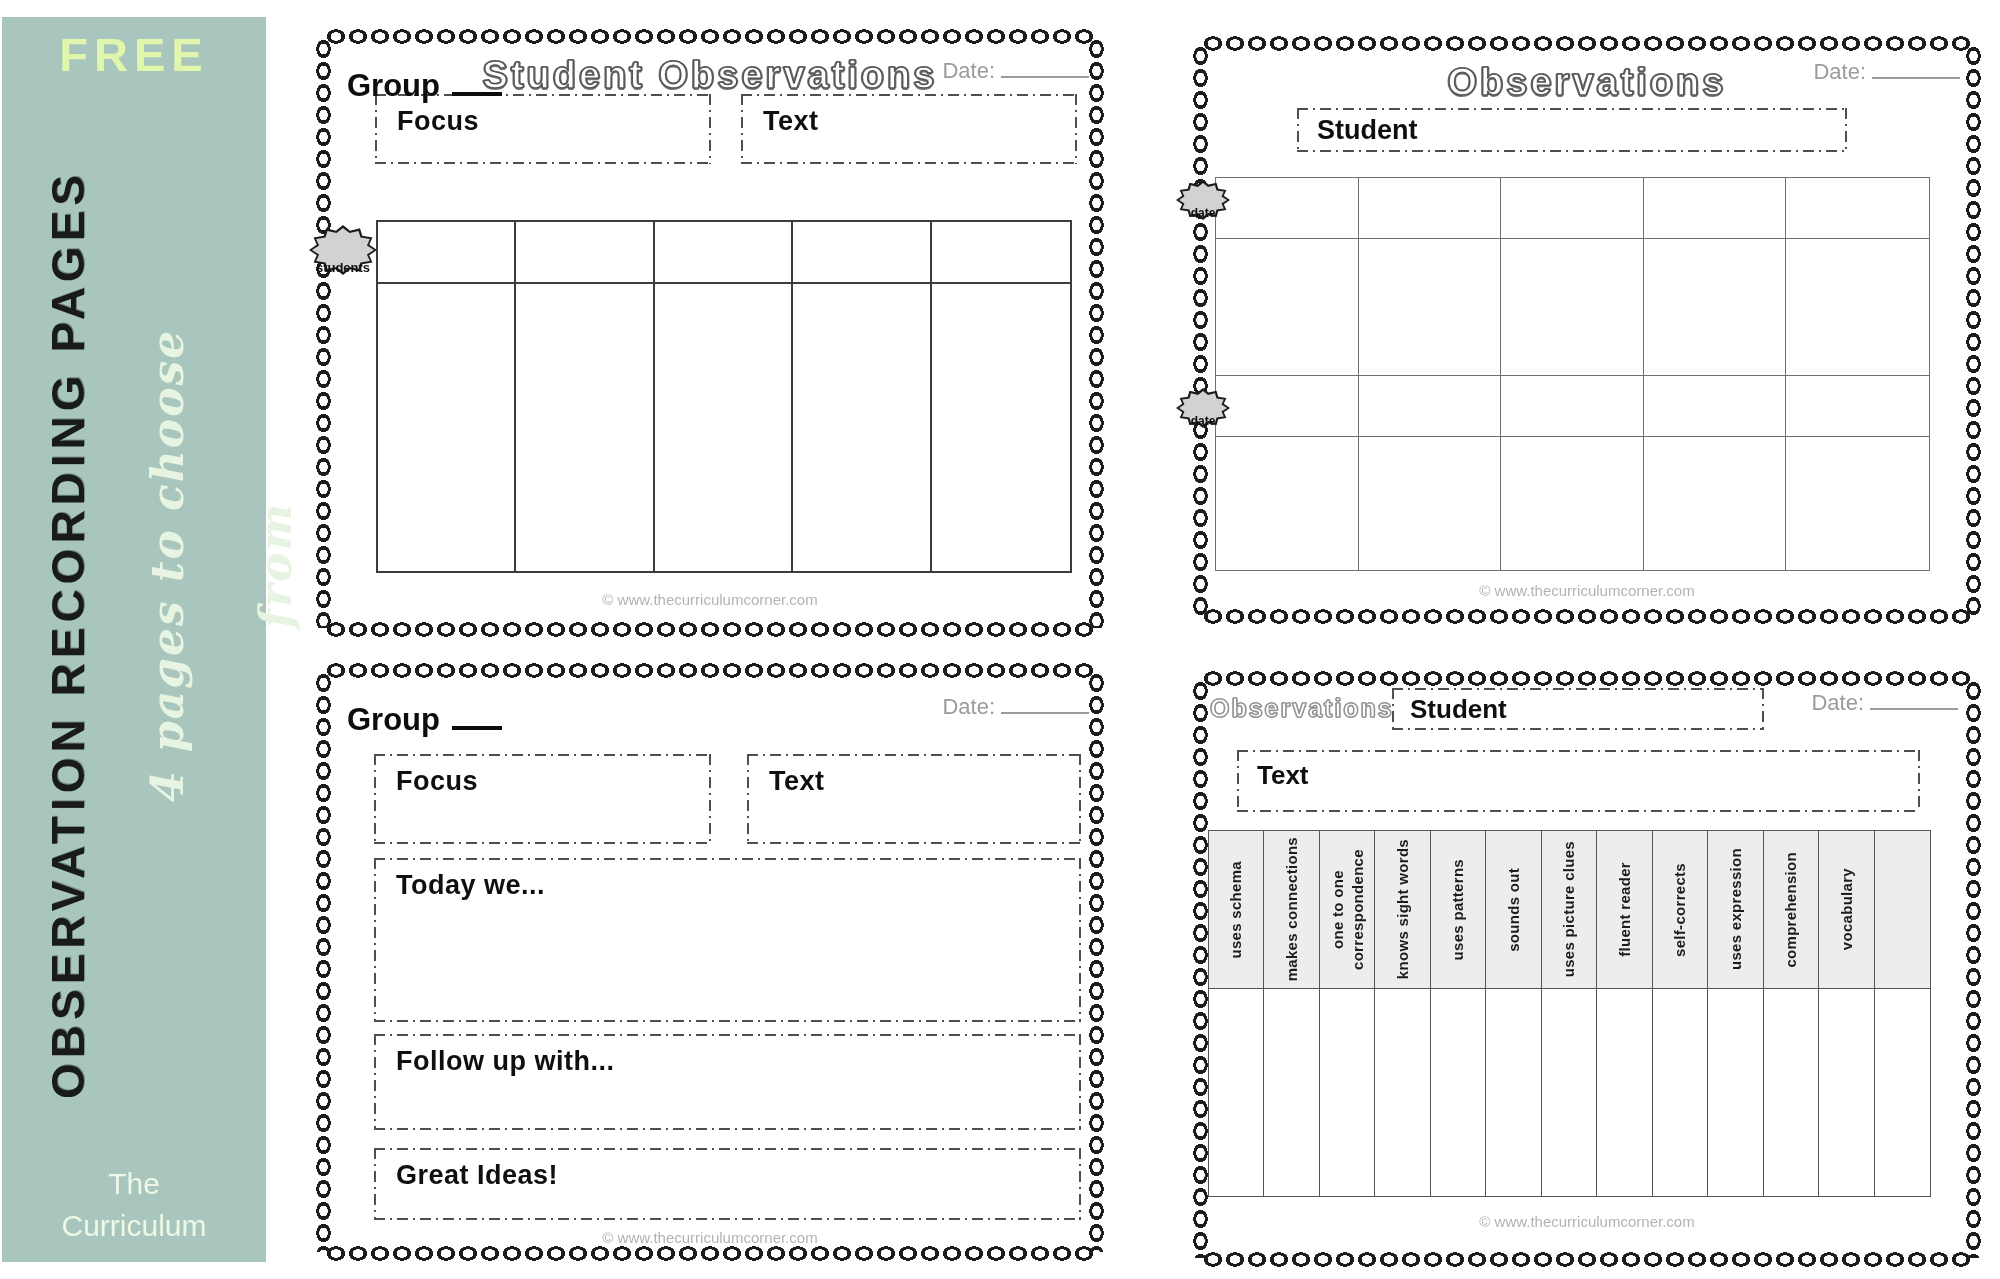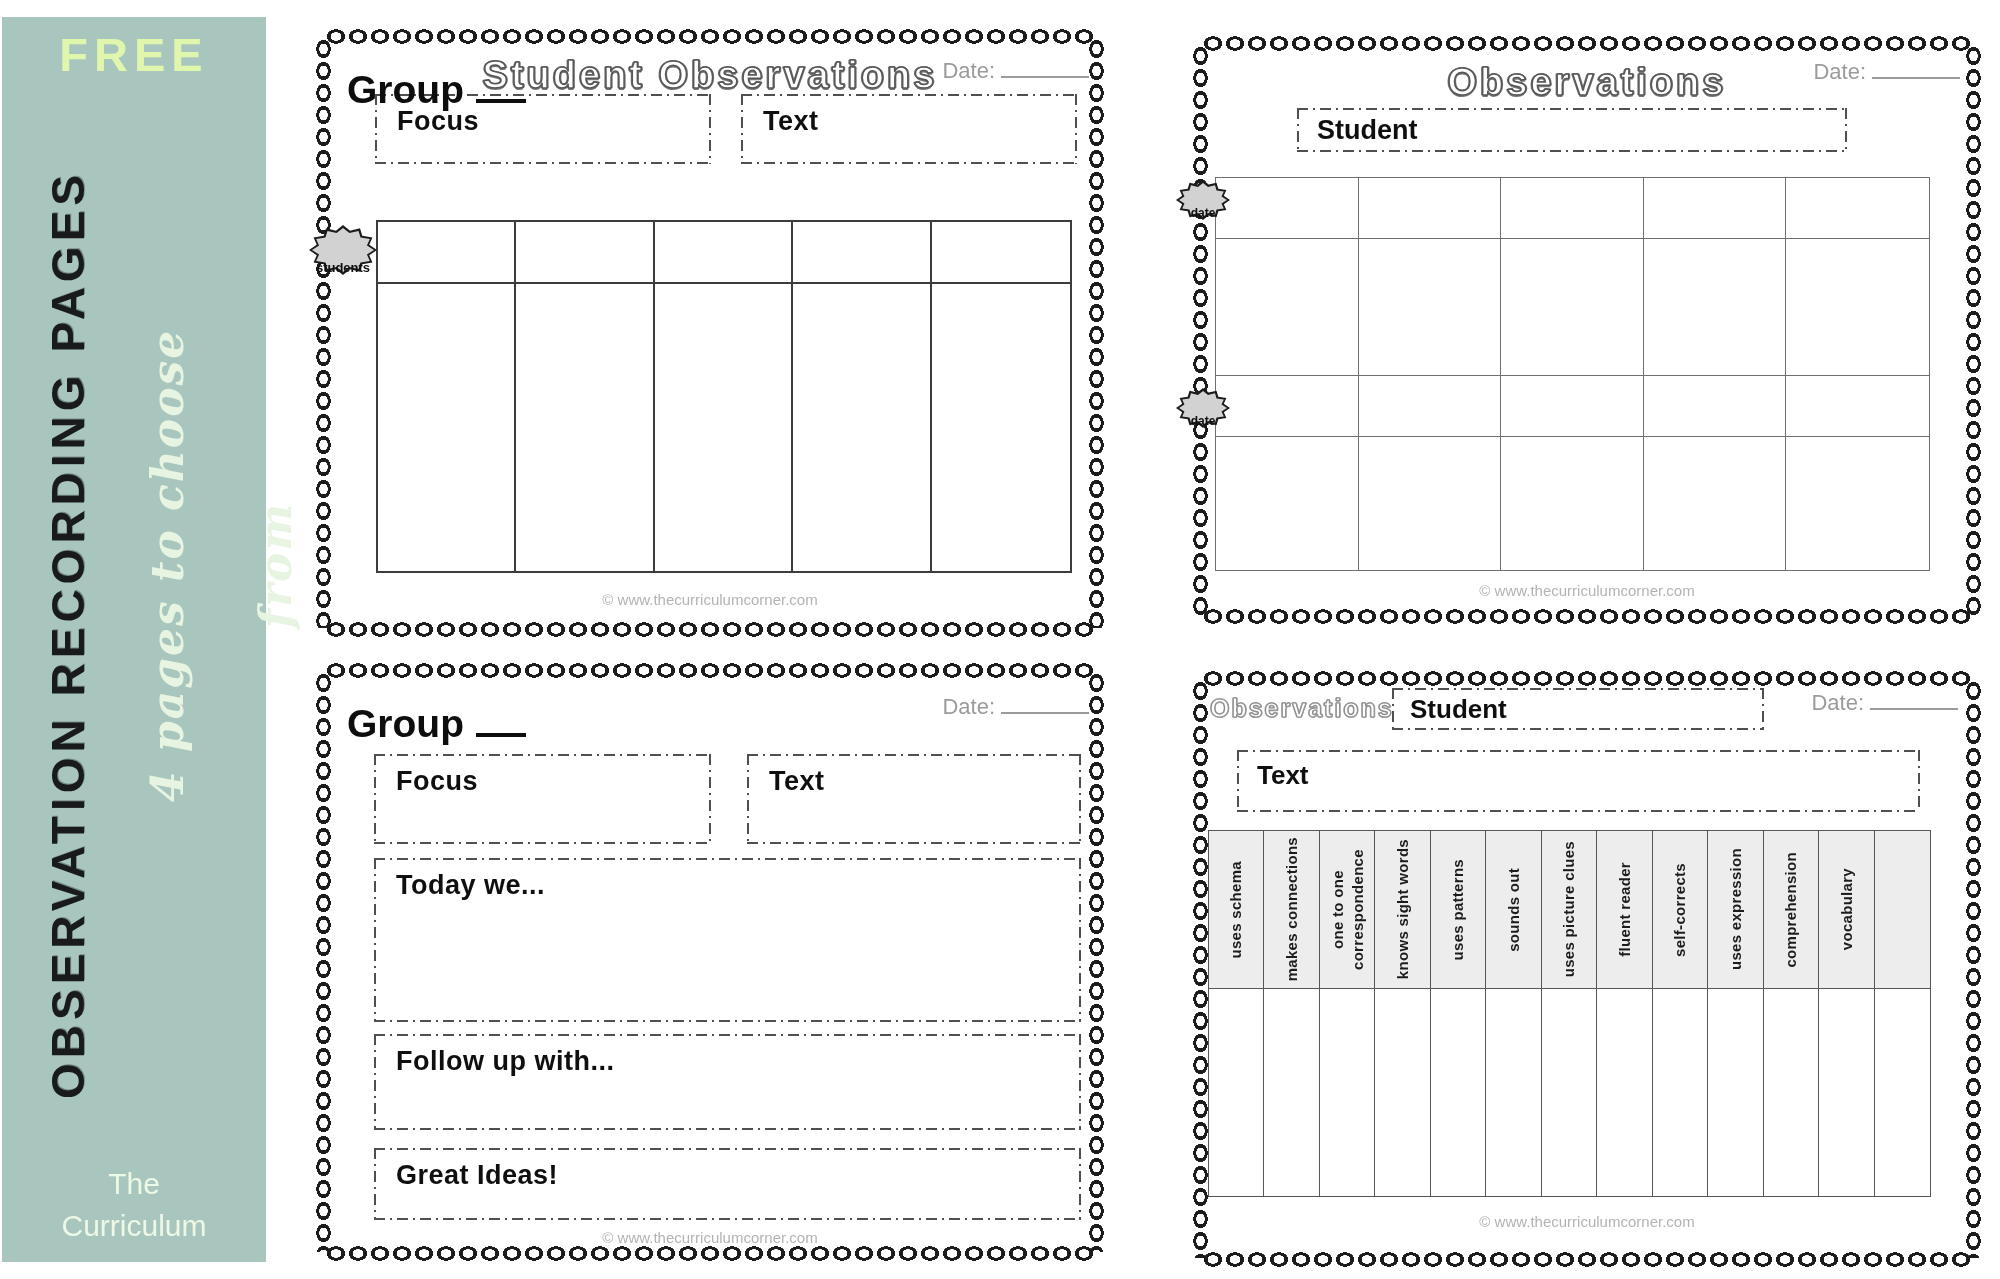--- a/index.html
+++ b/index.html
@@ -35,21 +35,21 @@
   .bb-t{top:0}.bb-b{bottom:0}
   .bb-l,.bb-r{top:10px;bottom:10px;width:17px;background-repeat:repeat-y;background-size:17px 22px;
       background-image:radial-gradient(8px 10px at 50% 50%, transparent 0 52%, var(--chain) 53% 90%, transparent 91%);}
   .bb-l{left:0}.bb-r{right:0}
 
   
   .bubble{position:absolute;left:80px;right:80px;text-align:center;font-weight:bold;letter-spacing:3px;
           color:#fff;-webkit-text-stroke:1.6px #575757;
           text-shadow:-1.5px 0 #777,1.5px 0 #777,0 -1.5px #777,0 1.5px #777;}
   .t-big{font-size:38px;top:26px;}
-  .grp{position:absolute;font-size:39px;font-weight:bold;color:#0d0d0d;z-index:2;}
+  .grp{position:absolute;font-size:31px;font-weight:bold;color:#0d0d0d;z-index:2;}
   .gline{display:inline-block;width:50px;height:10px;border-bottom:4px solid #0d0d0d;margin-left:12px;}
   .datefld{position:absolute;font-family:Liberation Sans, sans-serif;font-size:22px;color:var(--gray-label);z-index:2;}
   .dline{display:inline-block;width:88px;height:8px;border-bottom:2px solid var(--gray-label);margin-left:6px;}
   .dd{position:absolute;
     background-image:
       repeating-linear-gradient(to right,var(--dd-col) 0 11px,transparent 11px 16px,var(--dd-col) 16px 18px,transparent 18px 23px),
       repeating-linear-gradient(to right,var(--dd-col) 0 11px,transparent 11px 16px,var(--dd-col) 16px 18px,transparent 18px 23px),
       repeating-linear-gradient(to bottom,var(--dd-col) 0 11px,transparent 11px 16px,var(--dd-col) 16px 18px,transparent 18px 23px),
       repeating-linear-gradient(to bottom,var(--dd-col) 0 11px,transparent 11px 16px,var(--dd-col) 16px 18px,transparent 18px 23px);
     background-position:0 0,0 100%,0 0,100% 0;

